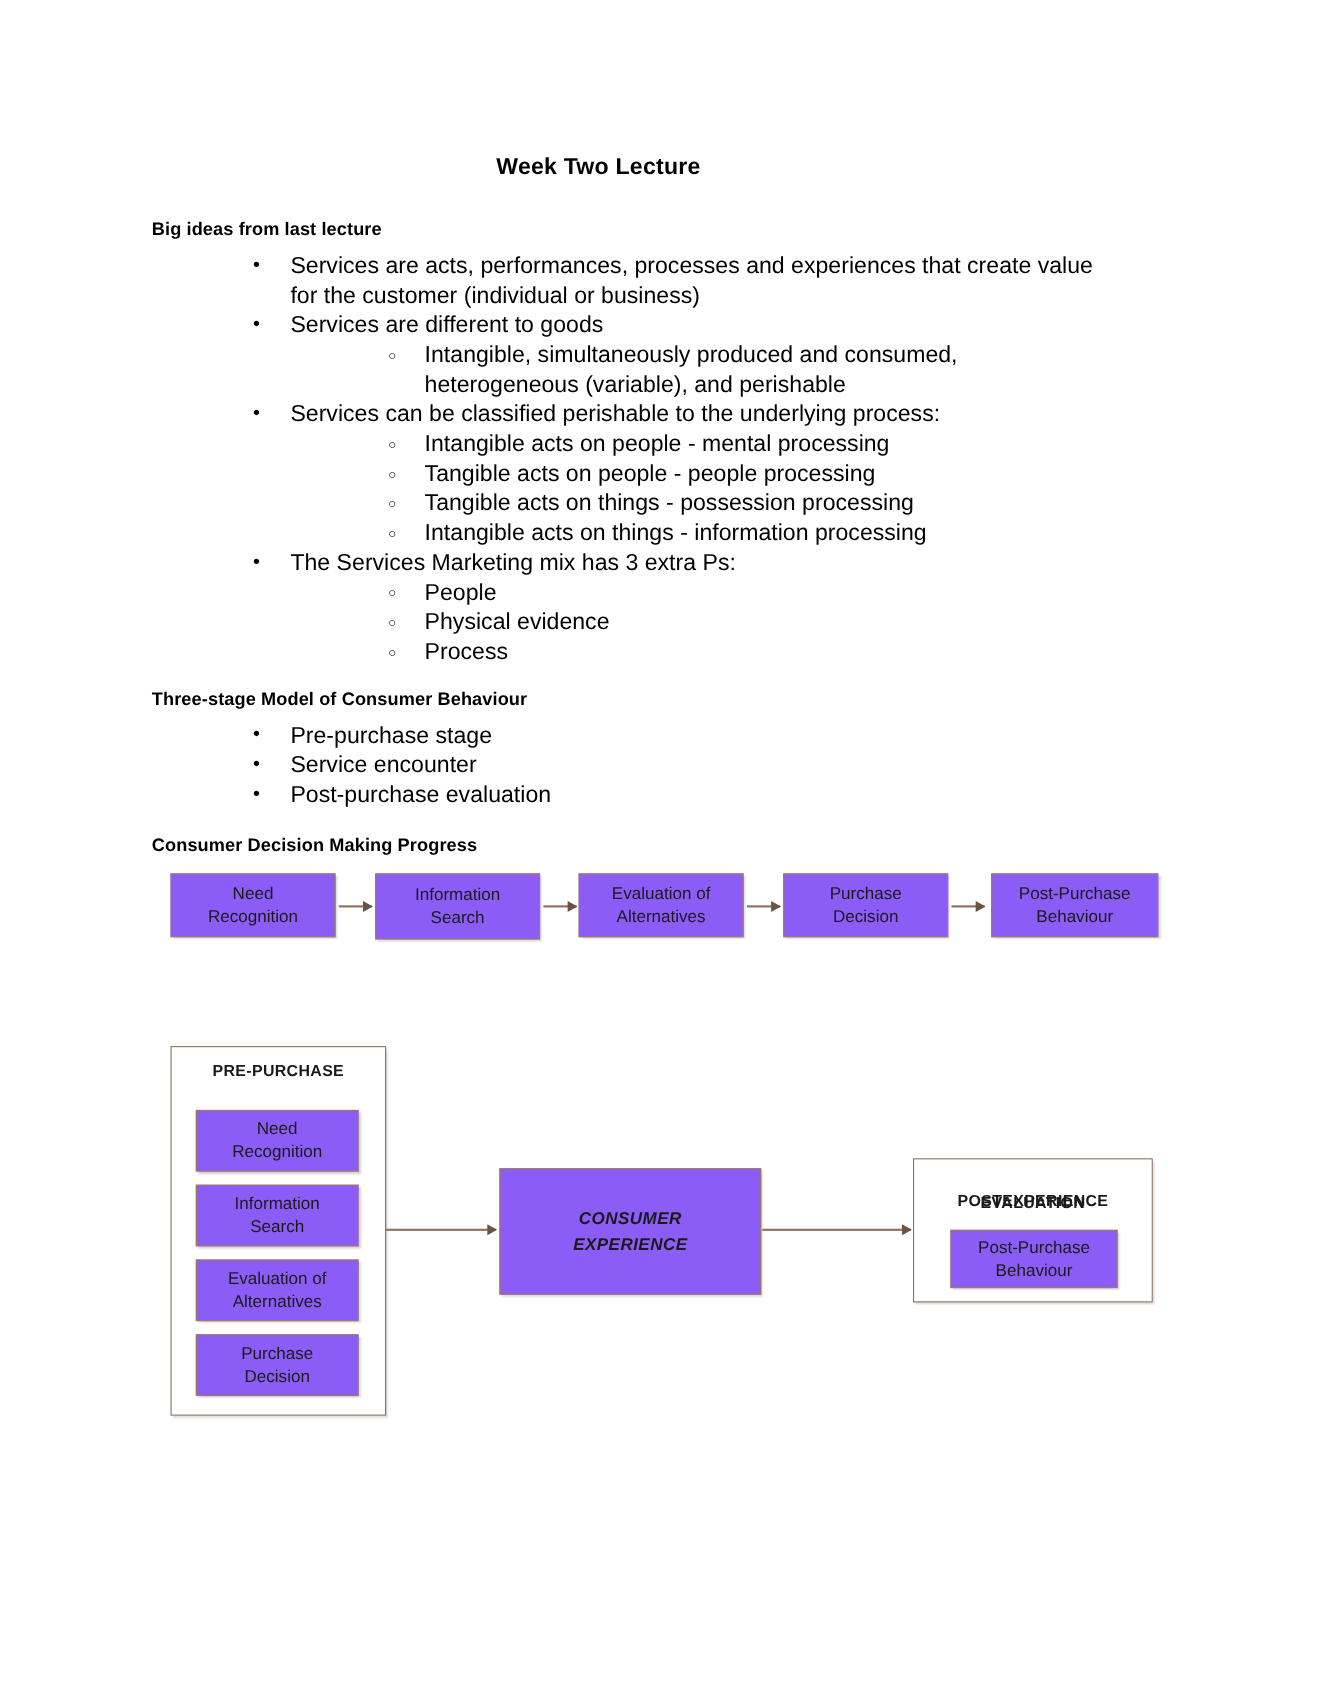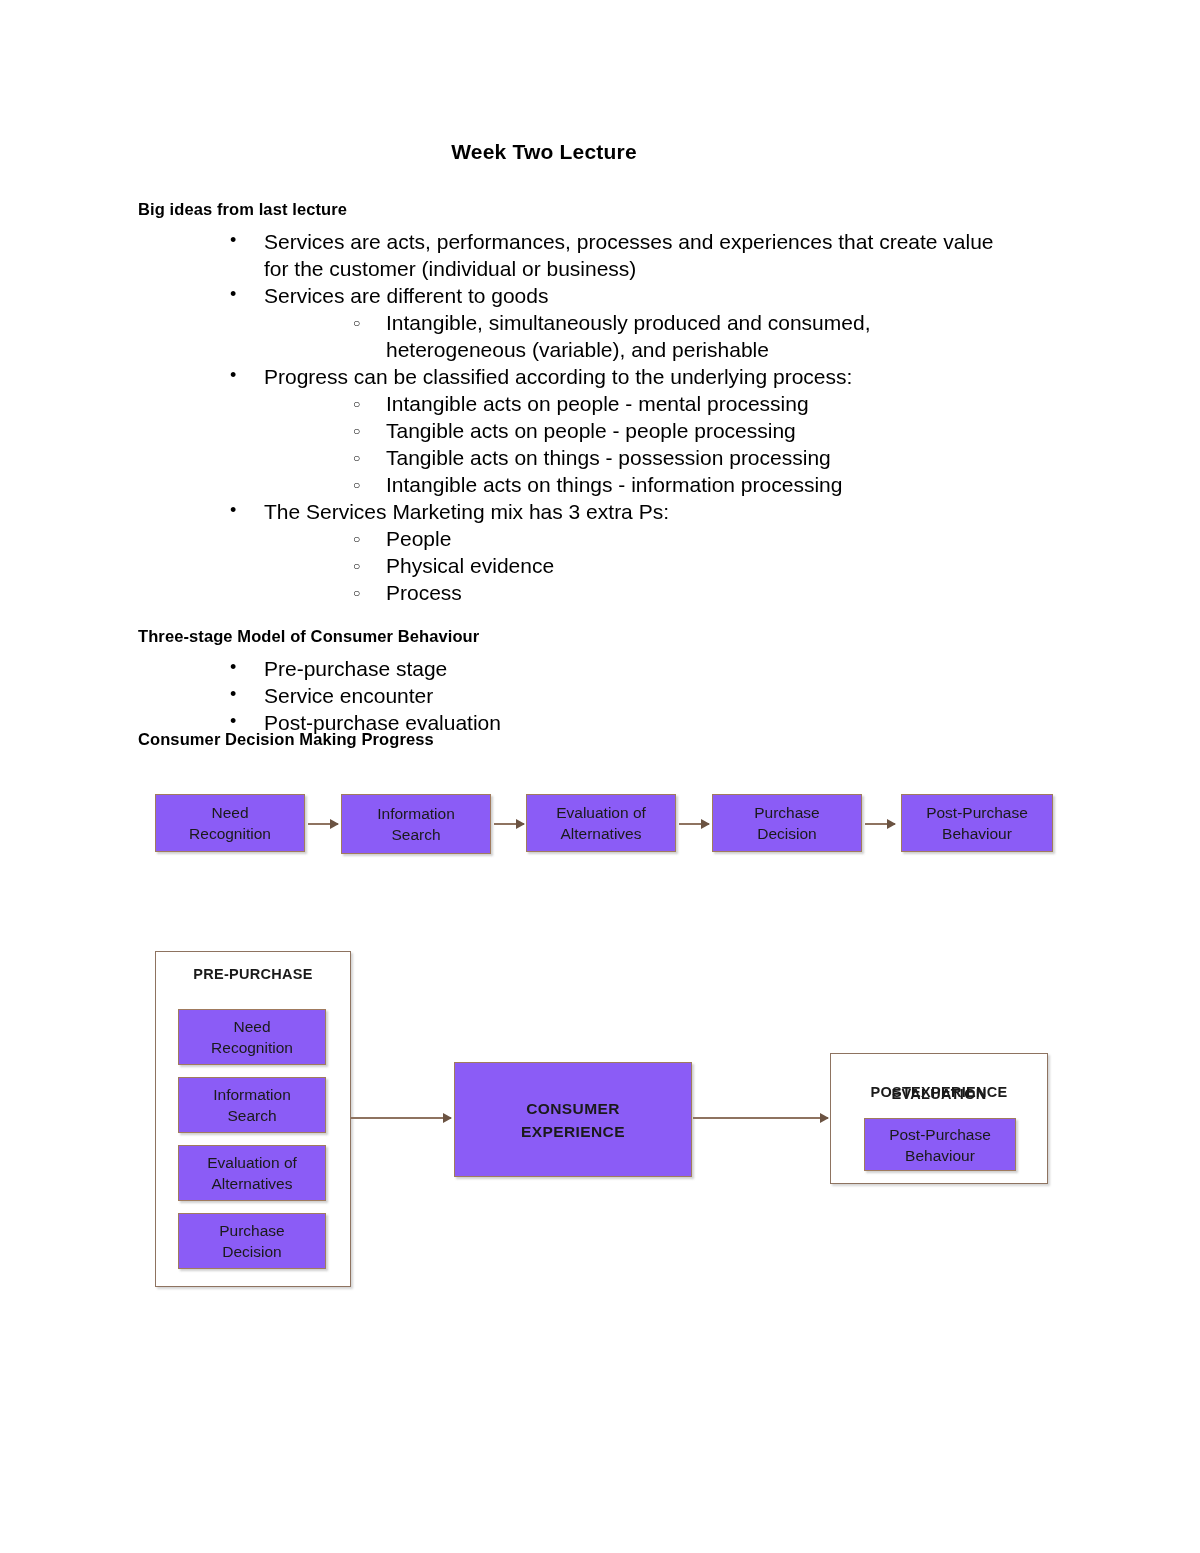--- a/index.html
+++ b/index.html
@@ -38,21 +38,21 @@
   .section-heading {
     position: absolute;
     left: 138px;
     font-size: 16.5px;
     font-weight: bold;
     letter-spacing: 0.1px;
     white-space: nowrap;
   }
   #heading-big-ideas { top: 200px; }
   #heading-three-stage { top: 627px; }
-  #heading-decision { top: 730px; }
+  #heading-decision { top: 760px; }
 
   
   .bullet-list {
     position: absolute;
     left: 0;
     width: 1060px;
   }
   #list-big-ideas { top: 228px; left: 0; }
   #list-three-stage { top: 655px; left: 0; }
 
@@ -170,21 +170,21 @@
     <div class="bullet-row lvl1">
       <span class="marker">•</span>
       <span class="btext">Services are different to goods</span>
     </div>
     <div class="bullet-row lvl2">
       <span class="marker">○</span>
       <span class="btext">Intangible, simultaneously produced and consumed, heterogeneous (variable), and perishable</span>
     </div>
     <div class="bullet-row lvl1">
       <span class="marker">•</span>
-      <span class="btext">Progress can be classified according to the underlying process:</span>
+      <span class="btext">Services can be classified perishable to the underlying process:</span>
     </div>
     <div class="bullet-row lvl2">
       <span class="marker">○</span>
       <span class="btext">Intangible acts on people - mental processing</span>
     </div>
     <div class="bullet-row lvl2">
       <span class="marker">○</span>
       <span class="btext">Tangible acts on people - people processing</span>
     </div>
     <div class="bullet-row lvl2">
@@ -300,21 +300,21 @@
     </div>
     <div class="obox" style="left:178px; top:1213px; width:148px; height:56px;">
       <div>
         <span>Purchase</span><br>
         <span>Decision</span>
       </div>
     </div>
 
     <div class="arrow" style="left:351px; top:1117px; width:100px;"></div>
 
-    <div class="obox big-label" style="left:454px; top:1062px; width:238px; height:115px;">
+    <div class="obox big-label" style="left:454px; top:1062px; width:238px; height:115px;font-style:italic;">
       <div>
         <span>CONSUMER</span><br>
         <span>EXPERIENCE</span>
       </div>
     </div>
 
     <div class="arrow" style="left:693px; top:1117px; width:135px;"></div>
 
     <div class="wbox" style="left:830px; top:1053px; width:218px; height:131px;">
       <div class="wbox-title" style="top:28px;">POSTEXPERIENCE</div>

